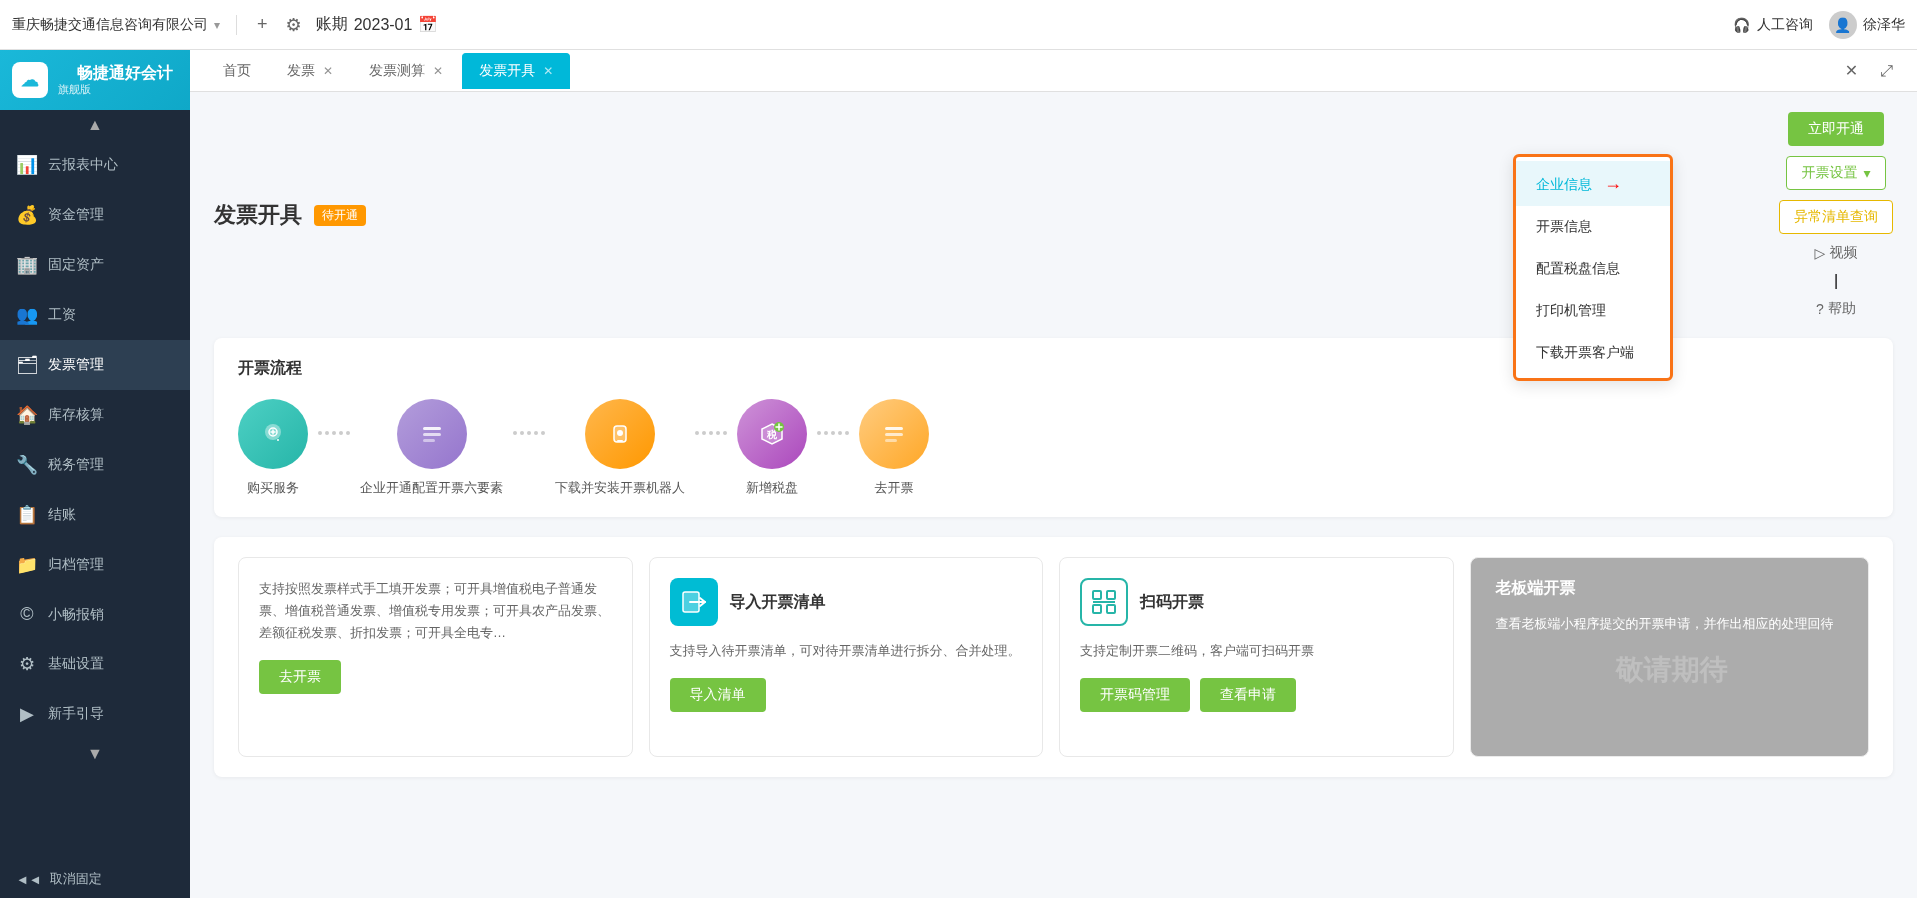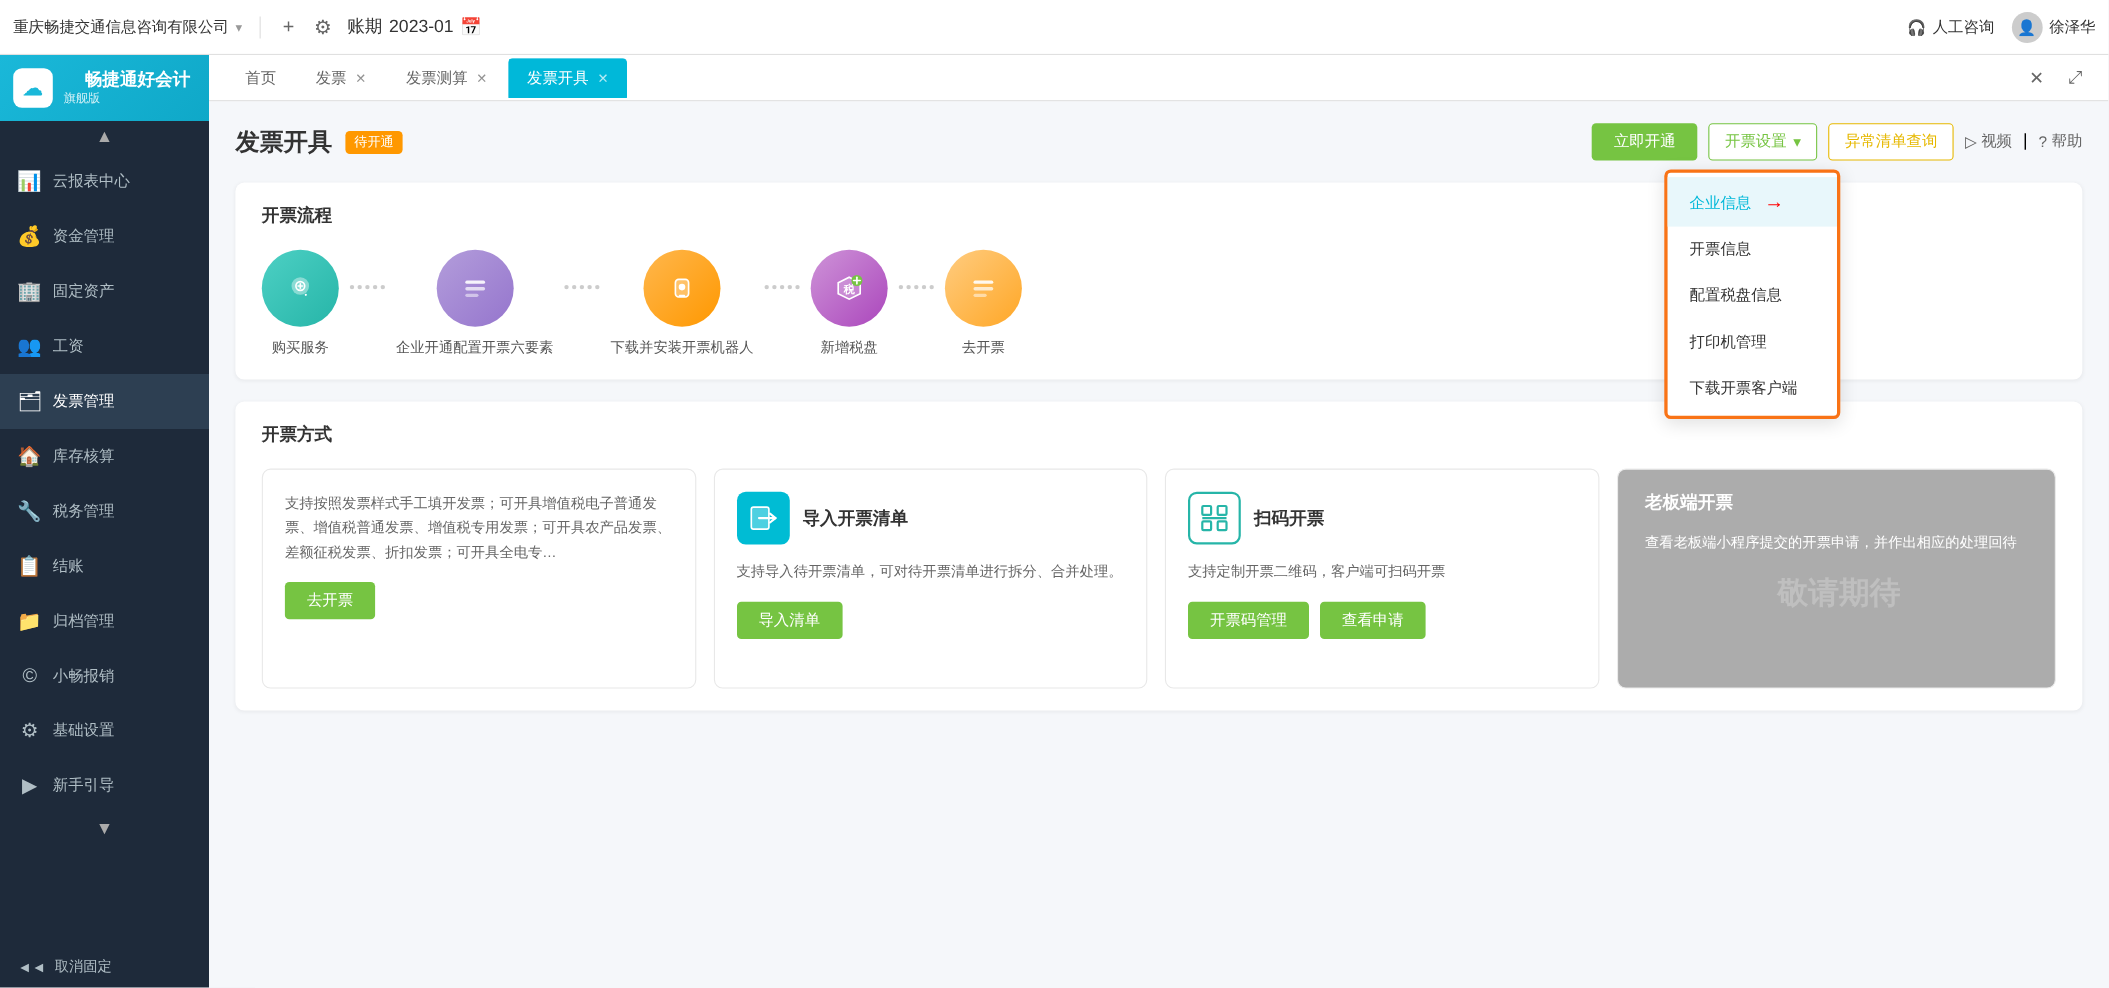--- a/index.html
+++ b/index.html
@@ -115,21 +115,21 @@
     .page-header { display: flex; align-items: center; justify-content: space-between; margin-bottom: 20px; }
     .page-title-row { display: flex; align-items: center; gap: 12px; }
     .page-title { font-size: 22px; color: #333; font-weight: 600; }
     .status-badge {
       background: #ff9800;
       color: #fff;
       font-size: 12px;
       padding: 2px 8px;
       border-radius: 4px;
     }
-    .page-actions { display: flex; align-items: center; gap: 10px; position: relative; }
+    .page-actions { display: flex; align-items: center; gap: 10px; position: relative; flex-direction: column; }
     .btn-primary {
       background: #76c442;
       color: #fff;
       border: none;
       border-radius: 4px;
       padding: 8px 20px;
       font-size: 14px;
       cursor: pointer;
       font-weight: 500;
     }
@@ -526,21 +526,20 @@
                   <rect x="7" y="15" width="18" height="3" rx="1.5" fill="#fff" opacity="0.7"></rect>
                   <rect x="7" y="21" width="12" height="3" rx="1.5" fill="#fff" opacity="0.5"></rect>
                 </svg>
             </div>
             <span class="flow-step-label">去开票</span>
           </div>
         </div>
       </div>
 
       <div class="section-card">
-        <div class="section-title">开票方式</div>
         <div class="method-cards">
 
           <div class="method-card">
             <div class="method-card-desc">支持按照发票样式手工填开发票；可开具增值税电子普通发票、增值税普通发票、增值税专用发票；可开具农产品发票、差额征税发票、折扣发票；可开具全电专…</div>
             <button class="btn-green-solid">去开票</button>
           </div>
 
           <div class="method-card">
             <div class="method-card-header">
               <div class="method-card-icon cyan">

